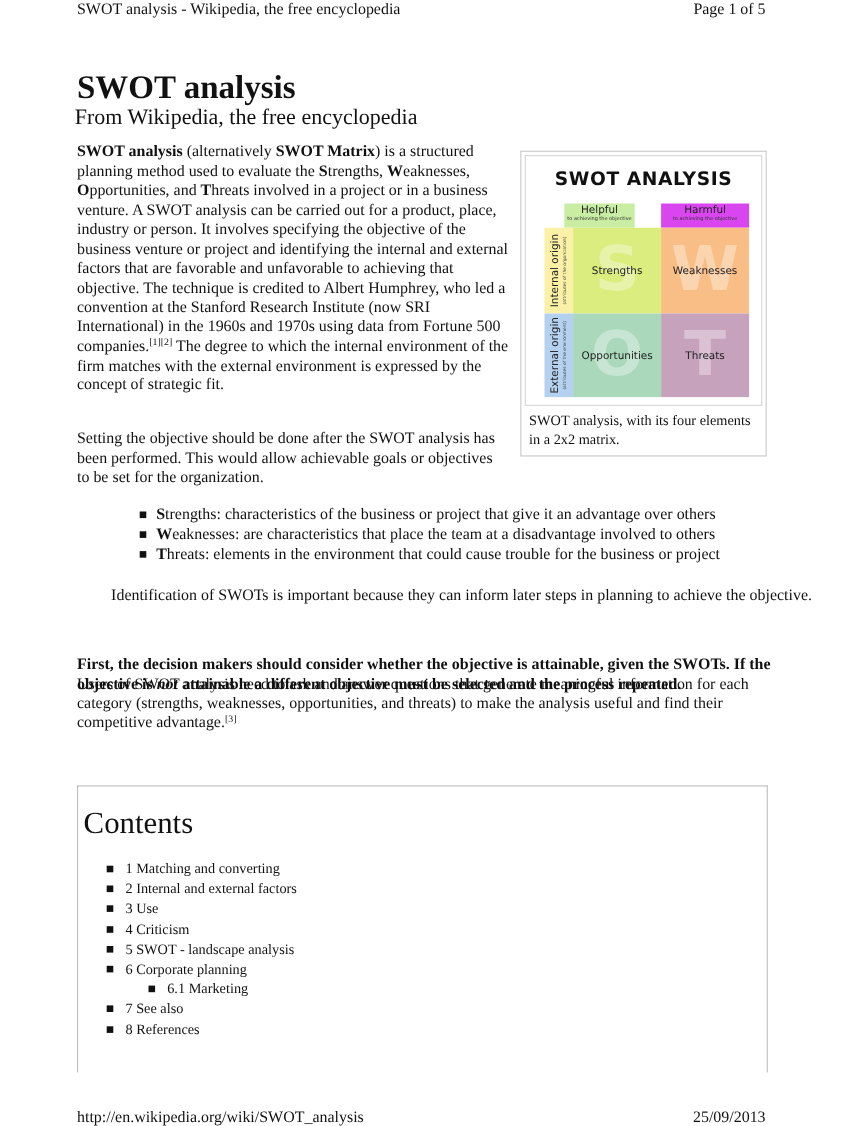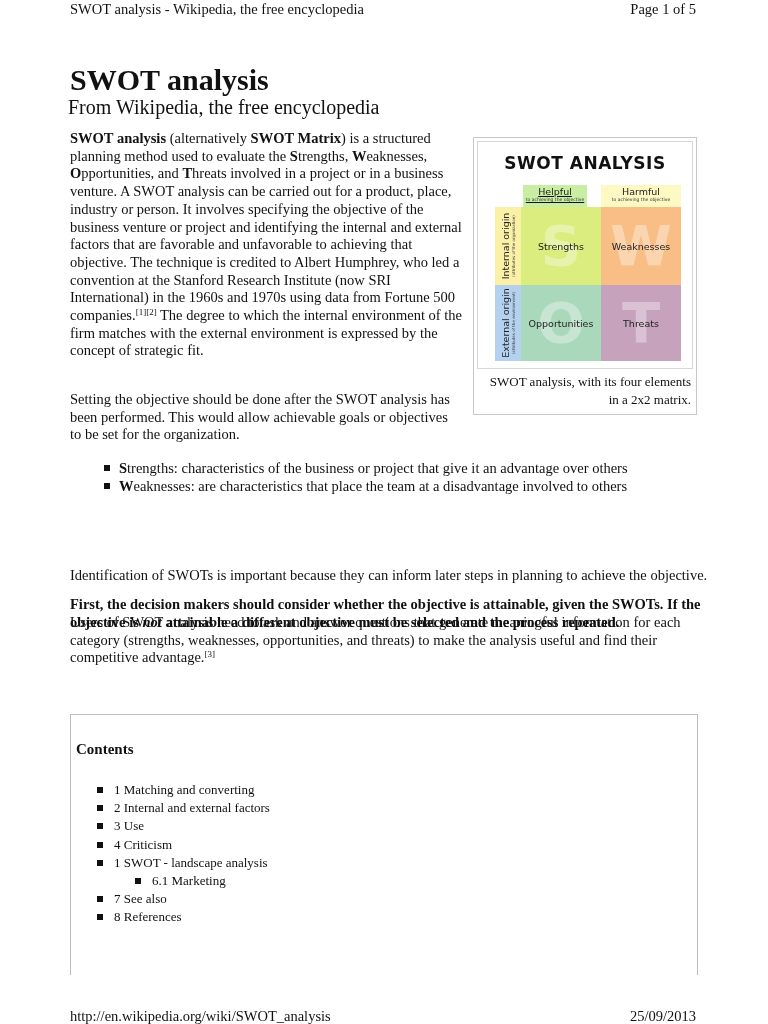--- a/index.html
+++ b/index.html
@@ -13,54 +13,54 @@
     .ftr-left { position: absolute; left: 70px; top: 1007px; font-size: 14.5px; line-height: 18px; }
     .ftr-right { position: absolute; right: 72px; top: 1007px; font-size: 14.5px; line-height: 18px; }
 
     .title { position: absolute; left: 70px; top: 62px; font-size: 30px; font-weight: bold; line-height: 36px; margin: 0; }
     .subtitle { position: absolute; left: 68px; top: 98px; font-size: 20px; line-height: 18px; }
 
     .para { position: absolute; left: 70px; font-size: 14.5px; line-height: 17.7px; margin: 0; }
     .para sup { font-size: 9px; line-height: 0; vertical-align: 5px; }
     .p1 { top: 130px; width: 392px; }
     .p2 { top: 391px; width: 392px; }
-    .p3 { top: 567px; width: 640px; }
+    .p3 { top: 533px; width: 640px; margin-left: 31px; }
     .p4 { top: 596px; width: 640px; font-weight: bold; }
     .p5 { top: 614px; width: 640px; }
 
-    .bullets { position: absolute; left: 104px; top: 459px; margin: 0; padding: 0; list-style: none; font-size: 14.5px; line-height: 18px; }
+    .bullets { position: absolute; left: 127px; top: 459px; margin: 0; padding: 0; list-style: none; font-size: 14.5px; line-height: 18px; }
     .bullets li { position: relative; padding-left: 15px; white-space: nowrap; }
     .bullets li::before, .toc li::before {
       content: ""; position: absolute; left: 0; top: 6px; width: 6px; height: 6px; background: #111;
     }
 
     .figure { position: absolute; left: 473px; top: 137px; width: 222px; height: 276px; border: 1px solid #c8c8c8; background: #fff; }
     .figimg { position: absolute; left: 3px; top: 3px; width: 214px; height: 226px; border: 1px solid #d6d6d6; background: #fff; overflow: hidden; font-family: "DejaVu Sans", "Liberation Sans", sans-serif; }
     .swot-title { position: absolute; left: 0; width: 214px; top: 11px; text-align: center; font-weight: bold; font-size: 17px; letter-spacing: 0.5px; color: #111; }
     .cell { position: absolute; }
-    .hd-help { left: 45px; top: 43px; width: 64px; height: 22px; background: #c9eea3; text-decoration: underline; }
-    .hd-harm { left: 123px; top: 43px; width: 80px; height: 22px; background: #fef9c3; }
+    .hd-help { left: 35px; top: 43px; width: 64px; height: 22px; background: #c9eea3; }
+    .hd-harm { left: 123px; top: 43px; width: 80px; height: 22px; background: #d946ef; }
     .hd-main { display: block; text-align: center; font-size: 9.5px; line-height: 11px; color: #222; padding-top: 1px; }
     .hd-sub { display: block; text-align: center; font-size: 4.5px; line-height: 6px; color: #333; }
     .side-int { left: 17px; top: 65px; width: 26px; height: 78px; background: #fbf1a6; }
     .side-ext { left: 17px; top: 143px; width: 26px; height: 76px; background: #b4d1ef; }
     .side-text { position: absolute; left: 50%; top: 50%; transform: translate(-50%, -50%) rotate(-90deg); white-space: nowrap; text-align: center; }
     .side-main { display: block; font-size: 9.5px; line-height: 10px; color: #222; }
     .side-sub { display: block; font-size: 4px; line-height: 5px; color: #444; }
     .q { display: flex; align-items: center; justify-content: center; font-size: 9.5px; color: #222; overflow: hidden; }
     .q-s { left: 43px; top: 65px; width: 80px; height: 78px; background: #dbed7f; }
     .q-w { left: 123px; top: 65px; width: 80px; height: 78px; background: #f9be86; }
     .q-o { left: 43px; top: 143px; width: 80px; height: 76px; background: #a9d8bb; }
     .q-t { left: 123px; top: 143px; width: 80px; height: 76px; background: #c6a2bd; }
     .q .big { position: absolute; left: 0; right: 0; top: 50%; transform: translateY(-50%); text-align: center; font-weight: bold; font-size: 56px; color: rgba(255,255,255,0.35); line-height: 60px; }
     .q .lbl { position: relative; z-index: 1; }
-    .caption { position: absolute; left: 7px; top: 235px; width: 210px; font-size: 13px; line-height: 17.5px; text-align: right; }
+    .caption { position: absolute; left: 7px; top: 235px; width: 210px; font-size: 13px; line-height: 17.5px; }
 
     .toc-box { position: absolute; left: 70px; top: 714px; width: 626px; height: 260px; border: 1px solid #bdbdbd; border-bottom: none; }
-    .toc-title { position: absolute; left: 76px; top: 737px; font-size: 15px; font-weight: bold; line-height: 24px; margin: 0; }
+    .toc-title { position: absolute; left: 76px; top: 737px; font-size: 28px; font-weight: normal; line-height: 24px; margin: 0; }
     .toc { position: absolute; left: 97px; top: 781px; margin: 0; padding: 0; list-style: none; font-size: 13px; line-height: 18.2px; }
     .toc li { position: relative; padding-left: 17px; white-space: nowrap; }
     .toc li.sub { margin-left: 38px; }
   </style>
 </head>
 <body>
 
 <div class="hdr-left">SWOT analysis - Wikipedia, the free encyclopedia</div>
 <div class="hdr-right">Page 1 of 5</div>
 
@@ -110,33 +110,35 @@
     </div>
   </div>
   <div class="caption">SWOT analysis, with its four elements in a 2x2 matrix.</div>
 </div>
 
 <p class="para p2">Setting the objective should be done after the SWOT analysis has been performed. This would allow achievable goals or objectives to be set for the organization.</p>
 
 <ul class="bullets">
   <li><b>S</b><span>trengths: characteristics of the business or project that give it an advantage over others</span></li>
   <li><b>W</b><span>eaknesses: are characteristics that place the team at a disadvantage involved to others</span></li>
+  <li><b>T</b><span>hreats: elements in the environment that could cause trouble for the business or project</span></li>
 </ul>
 
 <p class="para p3">Identification of SWOTs is important because they can inform later steps in planning to achieve the objective.</p>
 <p class="para p4"><span>First, the decision makers should consider whether the objective is attainable, given the SWOTs. If the objective is </span><i>not</i><span> attainable a different objective must be selected and the process repeated.</span></p>
 <p class="para p5"><span>Users of SWOT analysis need to ask and answer questions that generate meaningful information for each category (strengths, weaknesses, opportunities, and threats) to make the analysis useful and find their competitive advantage.</span><sup>[3]</sup></p>
 
 <div class="toc-box"></div>
 <h2 class="toc-title">Contents</h2>
 <ul class="toc">
   <li>1 Matching and converting</li>
   <li>2 Internal and external factors</li>
   <li>3 Use</li>
   <li>4 Criticism</li>
-  <li>1 SWOT - landscape analysis</li>
+  <li>5 SWOT - landscape analysis</li>
+  <li>6 Corporate planning</li>
   <li class="sub">6.1 Marketing</li>
   <li>7 See also</li>
   <li>8 References</li>
 </ul>
 
 <div class="ftr-left">http://en.wikipedia.org/wiki/SWOT_analysis</div>
 <div class="ftr-right">25/09/2013</div>
 
 </body></html>

